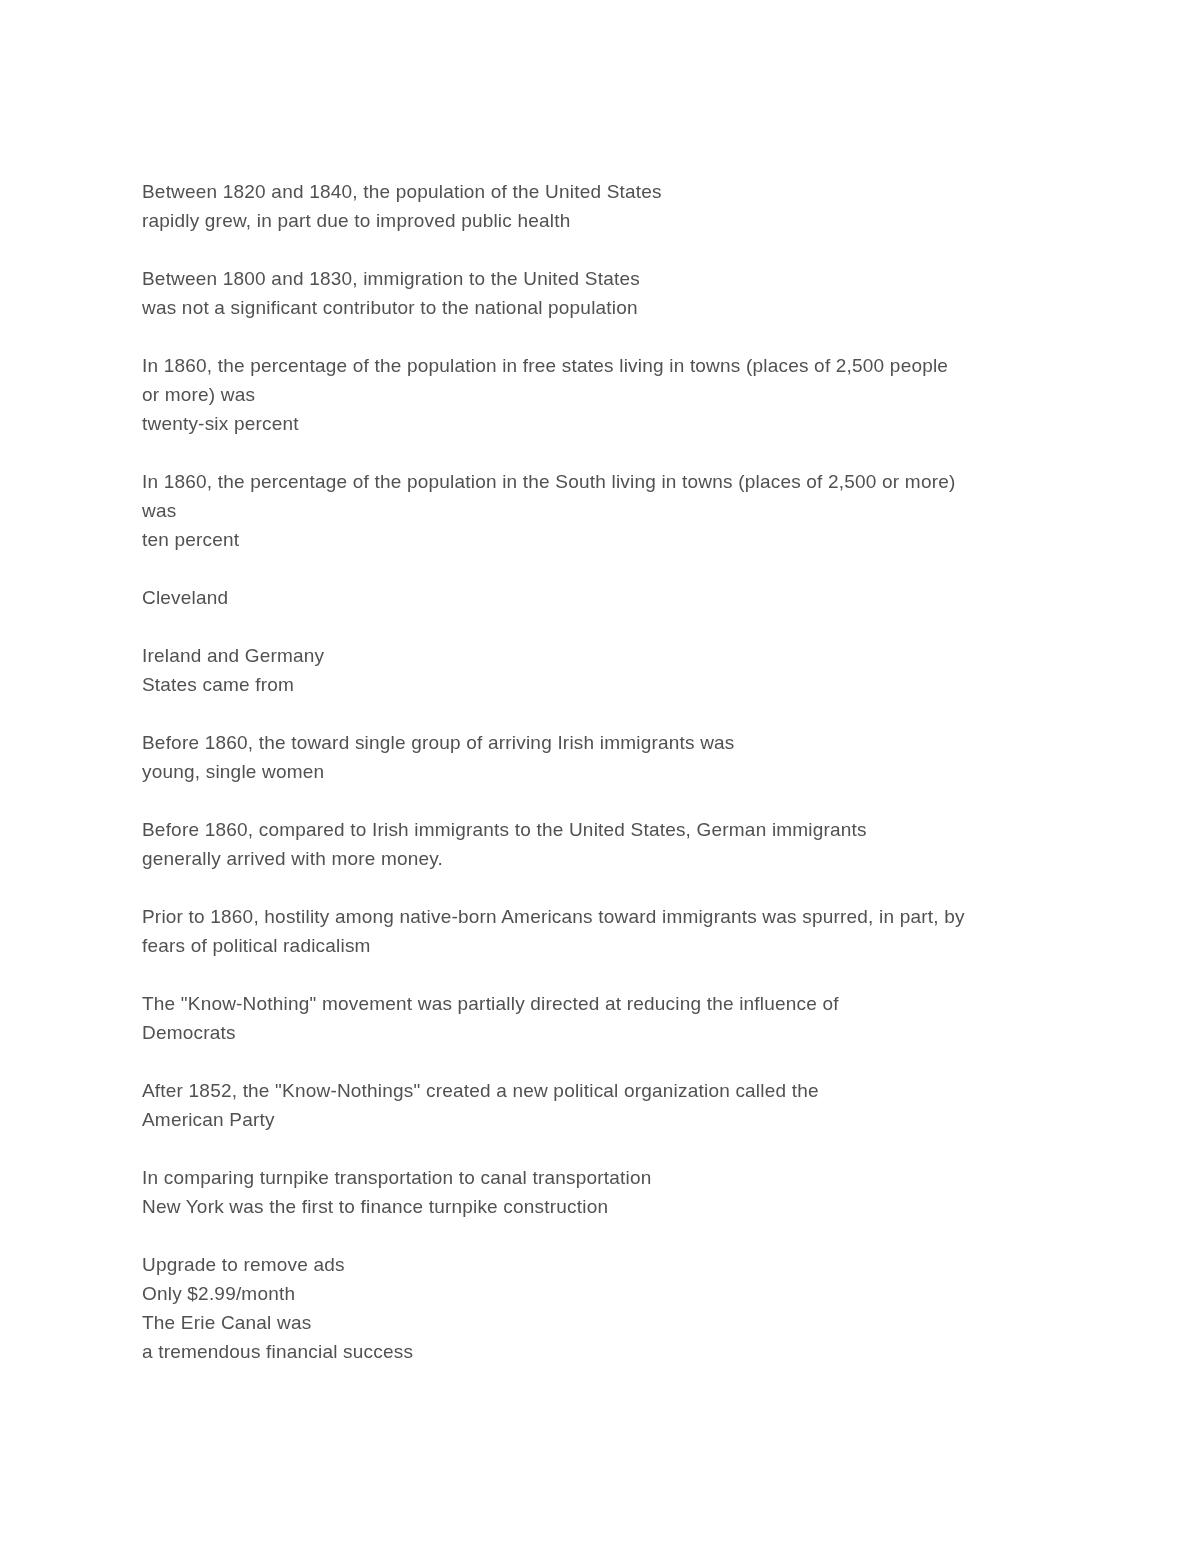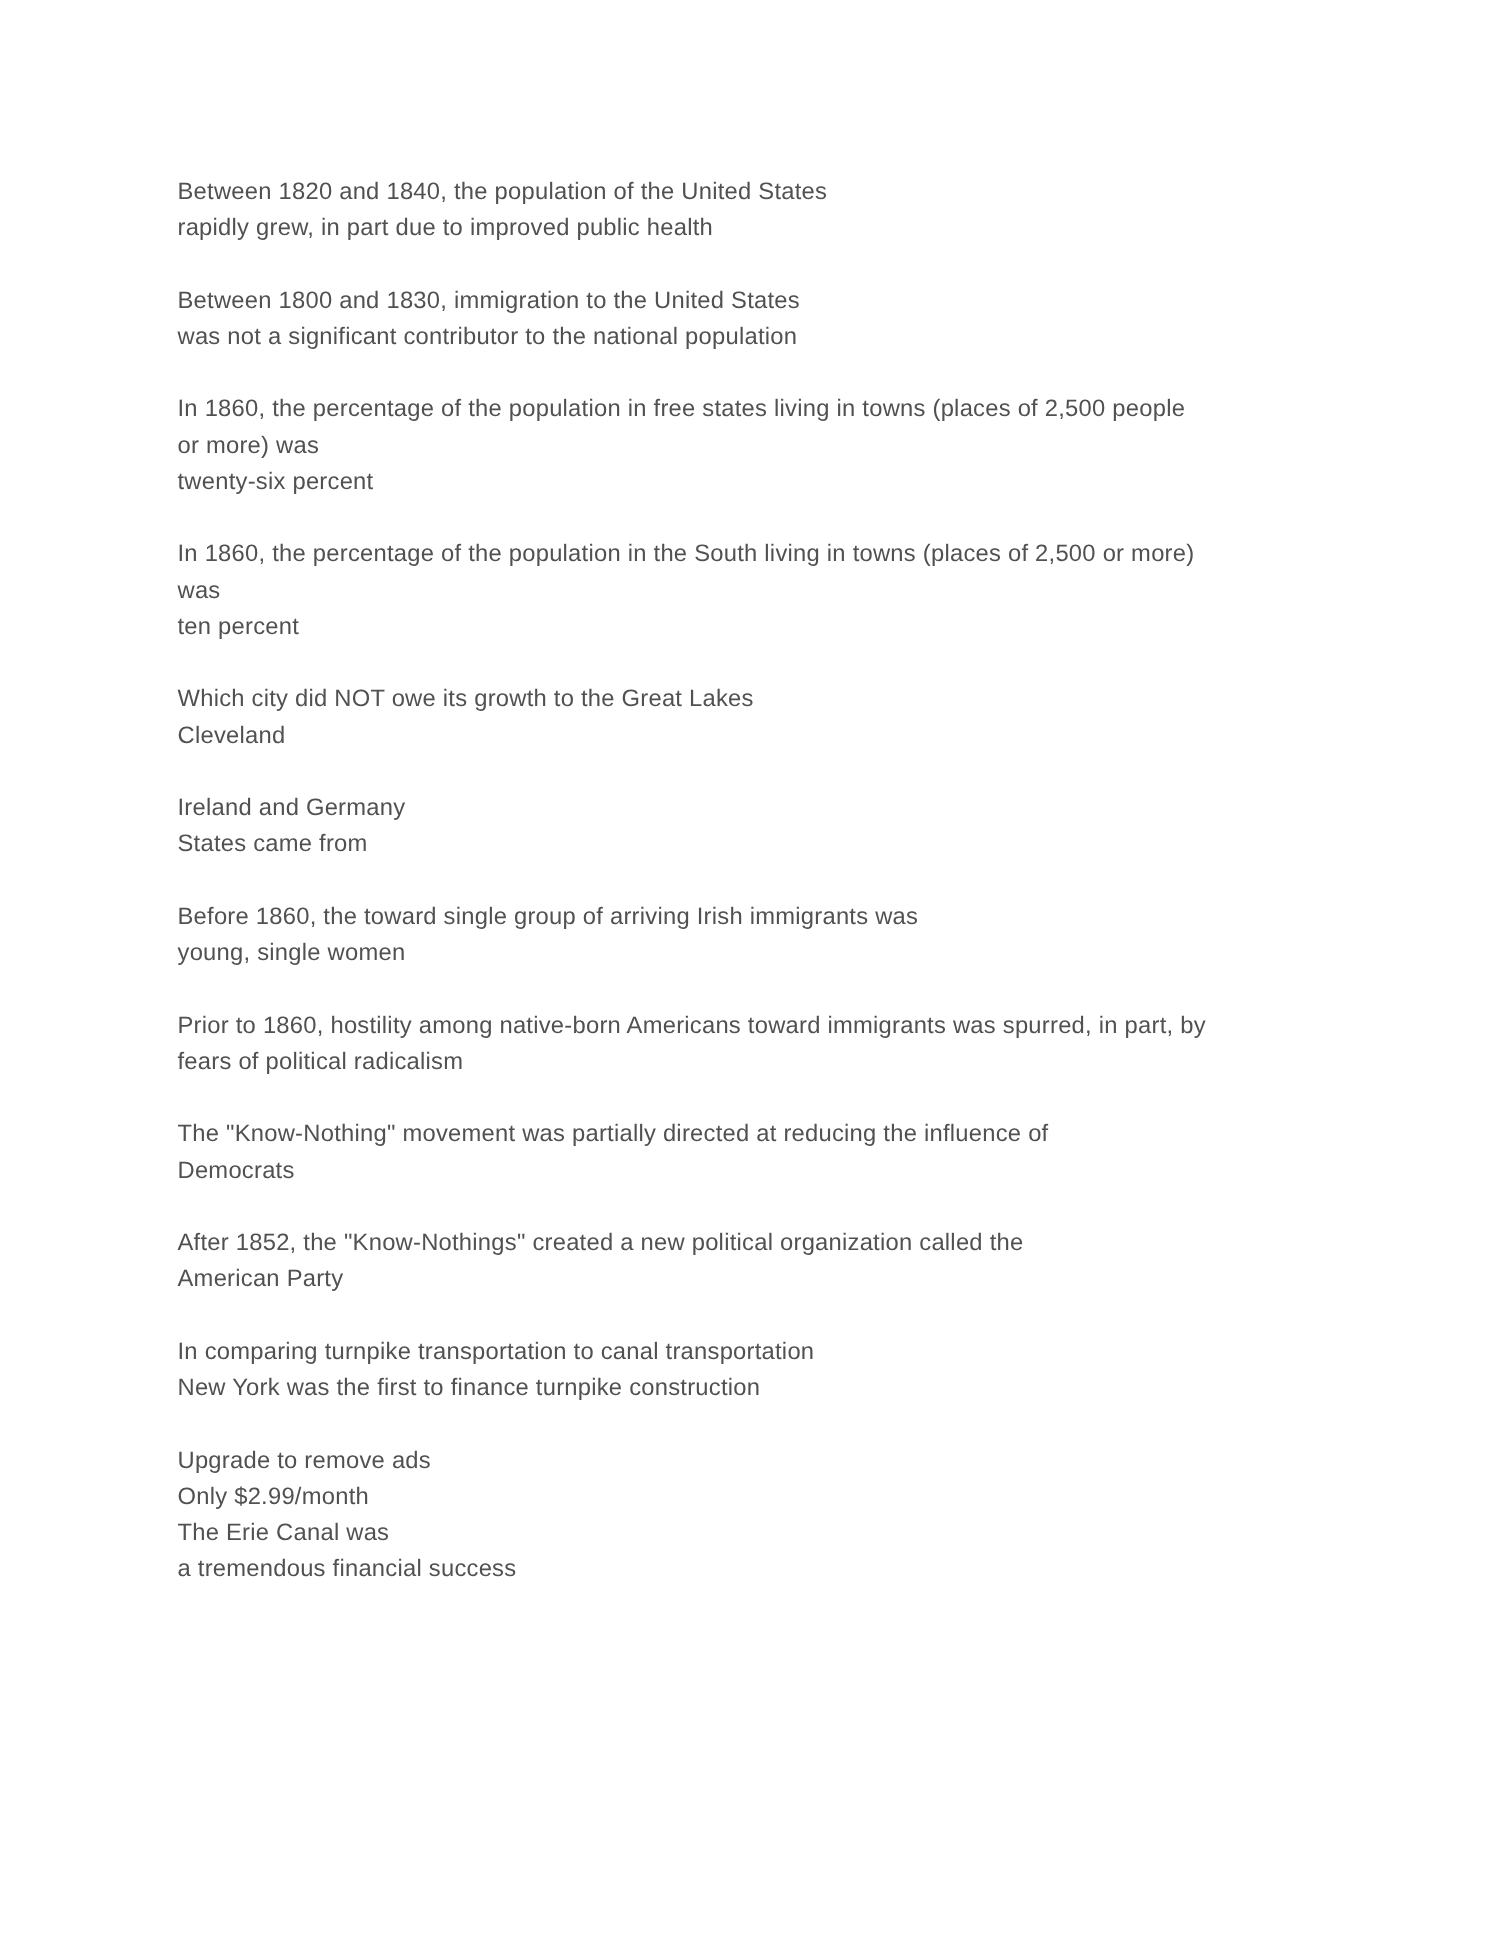--- a/index.html
+++ b/index.html
@@ -15,20 +15,21 @@
     overflow: hidden;
   }
   .content {
     box-sizing: border-box;
     padding: 139px 95px 0 142px;
     font-family: "Liberation Sans", sans-serif;
     font-size: 19px;
     line-height: 29px;
     color: #515151;
     letter-spacing: 0.2px;
+    margin-top: 38px;
   }
   .block {
     margin: 0 0 29px 0;
   }
   .line {
     display: block;
     white-space: pre-wrap;
   }
   
   [data-name="upsell-block"] {
@@ -56,30 +57,33 @@
         <span class="line" data-name="text-line">In 1860, the percentage of the population in free states living in towns (places of 2,500 people</span>
         <span class="line" data-name="text-line">or more) was</span>
         <span class="line" data-name="text-line">twenty-six percent</span>
       </p>
       <p class="block" data-name="qa-south-towns">
         <span class="line" data-name="text-line">In 1860, the percentage of the population in the South living in towns (places of 2,500 or more)</span>
         <span class="line" data-name="text-line">was</span>
         <span class="line" data-name="text-line">ten percent</span>
       </p>
       <p class="block" data-name="qa-great-lakes-city">
-        <span class="line" data-name="text-line">Which city did NOT owe its growth to the Great Lakes</span>
         <span class="line" data-name="text-line">Cleveland</span>
       </p>
       <p class="block" data-name="qa-immigrants-origin">
         <span class="line" data-name="text-line">Ireland and Germany</span>
         <span class="line" data-name="text-line">States came from</span>
       </p>
       <p class="block" data-name="qa-irish-immigrants">
         <span class="line" data-name="text-line">Before 1860, the toward single group of arriving Irish immigrants was</span>
         <span class="line" data-name="text-line">young, single women</span>
+      </p>
+      <p class="block" data-name="qa-german-immigrants">
+        <span class="line" data-name="text-line">Before 1860, compared to Irish immigrants to the United States, German immigrants</span>
+        <span class="line" data-name="text-line">generally arrived with more money.</span>
       </p>
       <p class="block" data-name="qa-nativist-hostility">
         <span class="line" data-name="text-line">Prior to 1860, hostility among native-born Americans toward immigrants was spurred, in part, by</span>
         <span class="line" data-name="text-line">fears of political radicalism</span>
       </p>
       <p class="block" data-name="qa-know-nothing-movement">
         <span class="line" data-name="text-line">The "Know-Nothing" movement was partially directed at reducing the influence of</span>
         <span class="line" data-name="text-line">Democrats</span>
       </p>
       <p class="block" data-name="qa-american-party">

